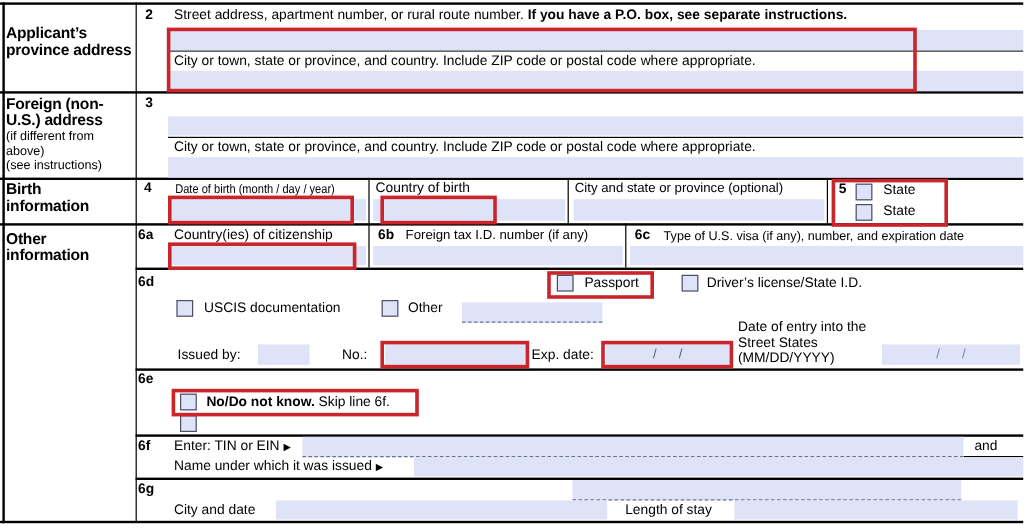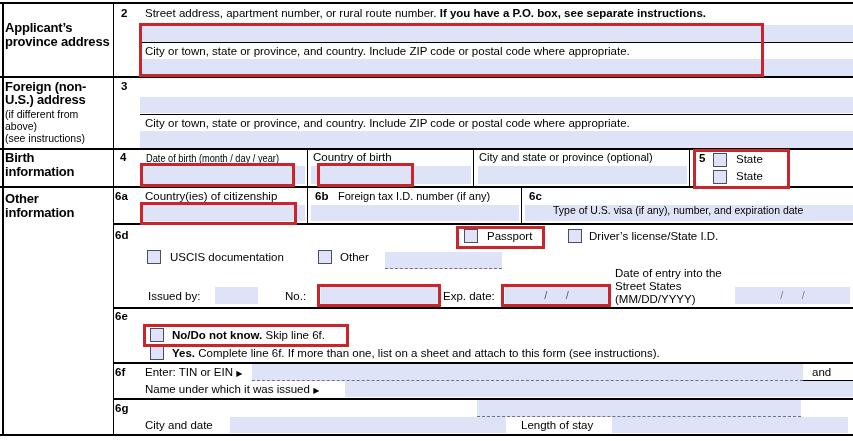--- a/index.html
+++ b/index.html
@@ -107,35 +107,34 @@
   <div class="t" style="left:313px;top:151px">Country of birth</div>
   <div class="t t11" style="left:479px;top:151px">City and state or province (optional)</div>
   <div class="t b" style="left:699px;top:152px">5</div>
   <div class="t" style="left:736px;top:153px">State</div>
   <div class="t" style="left:736px;top:170px">State</div>
 
   <div class="t" style="left:145px;top:190px">Country(ies) of citizenship</div>
   <div class="t b" style="left:315px;top:190px">6b</div>
   <div class="t t11" style="left:338px;top:190px">Foreign tax I.D. number (if any)</div>
   <div class="t b" style="left:529px;top:190px">6c</div>
-  <div class="t t10" style="left:553px;top:204px">Type of U.S. visa (if any), number, and expiration date</div>
+  <div class="t t10" style="left:553px;top:191px">Type of U.S. visa (if any), number, and expiration date</div>
 
   <div class="t" style="left:487px;top:230px">Passport</div>
   <div class="t" style="left:589px;top:230px">Driver’s license/State I.D.</div>
   <div class="t" style="left:170px;top:251px">USCIS documentation</div>
   <div class="t" style="left:340px;top:251px">Other</div>
   <div class="t" style="left:615px;top:267px">Date of entry into the</div>
   <div class="t" style="left:615px;top:280px">Street States</div>
   <div class="t" style="left:615px;top:293px">(MM/DD/YYYY)</div>
   <div class="t" style="left:148px;top:290px">Issued by:</div>
   <div class="t" style="left:285px;top:290px">No.:</div>
   <div class="t" style="left:443px;top:290px">Exp. date:</div>
 
   <div class="t" style="left:172px;top:329px"><span class="b">No/Do not know.</span> <span>Skip line 6f.</span></div>
-  <div class="t" style="left:172px;top:347px"><span class="b">Yes.</span> <span>Complete line 6f. If more than one, list on a sheet and attach to this form (see instructions).</span></div>
 
   <div class="t" style="left:145px;top:366px"><span>Enter: TIN or EIN</span> <span class="ar">▶</span></div>
   <div class="t" style="left:812px;top:366px">and</div>
   <div class="t" style="left:145px;top:383px"><span>Name under which it was issued</span> <span class="ar">▶</span></div>
 
   <div class="t" style="left:145px;top:419px">City and date</div>
   <div class="t" style="left:521px;top:419px">Length of stay</div>
 
   <div class="hl" style="left:139px;top:23px;width:625px;height:54px"></div>
   <div class="hl" style="left:140px;top:163px;width:155px;height:24px"></div>

